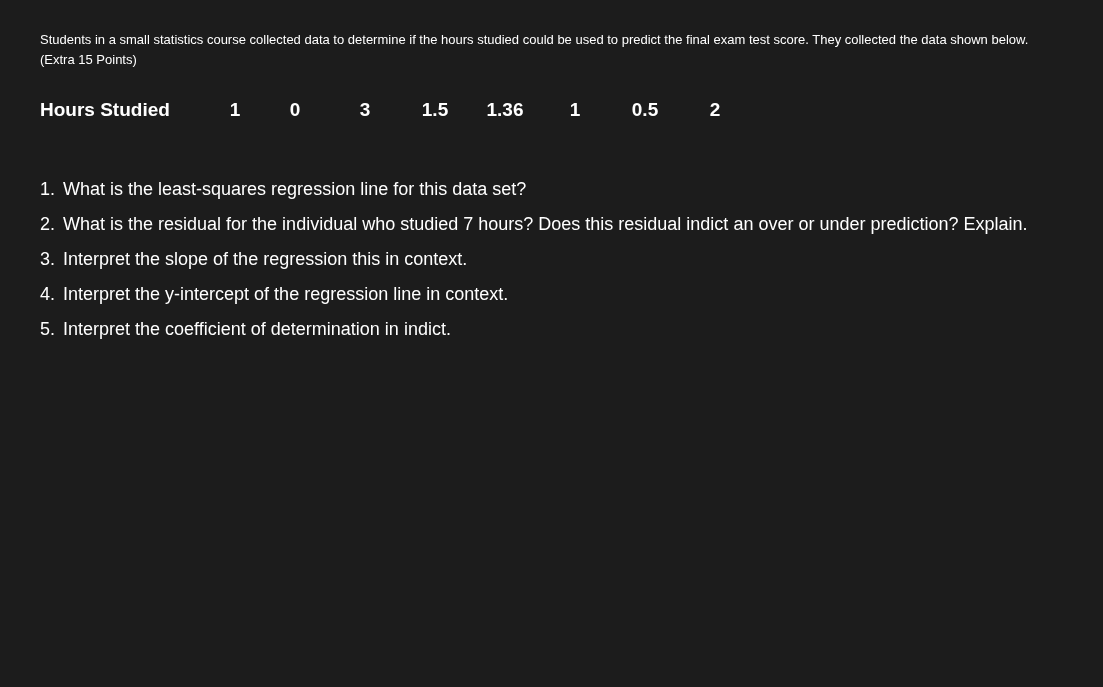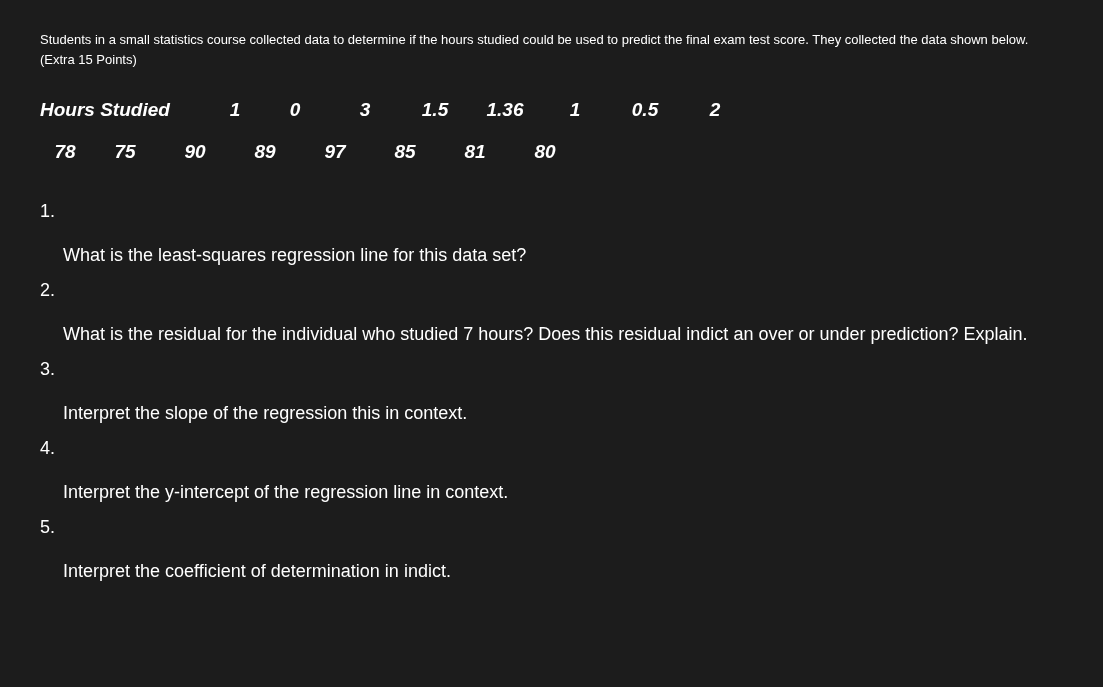--- a/index.html
+++ b/index.html
@@ -27,21 +27,20 @@
     }
 
     .data-table-section {
       margin-bottom: 35px;
     }
 
     .data-row {
       display: flex;
       align-items: center;
       margin-bottom: 20px;
-      font-style: italic;
     }
 
     .row-label {
       font-weight: bold;
       font-size: 19px;
       width: 170px;
       flex-shrink: 0;
     }
 
     .row-values {
@@ -71,21 +70,20 @@
       display: flex;
       gap: 8px;
     }
 
     .question-number {
       flex-shrink: 0;
     }
 
     .question-text-wrap {
       flex: 1;
-      margin-top: 44px;
     }
   </style>
 </head>
 <body>
 
 <div class="intro-text">
   <span>Students in a small statistics course collected data to determine if the hours studied could be used to predict the final exam test score. They collected the data shown below. (Extra 15 Points)</span>
 </div>
 
 <div class="data-table-section">
@@ -97,30 +95,20 @@
       <div class="cell">3</div>
       <div class="cell">1.5</div>
       <div class="cell">1.36</div>
       <div class="cell">1</div>
       <div class="cell">0.5</div>
       <div class="cell">2</div>
     </div>
   </div>
 
   <div class="data-row">
-    <div class="row-values">
-      <div class="cell">78</div>
-      <div class="cell">75</div>
-      <div class="cell">90</div>
-      <div class="cell">89</div>
-      <div class="cell">97</div>
-      <div class="cell">85</div>
-      <div class="cell">81</div>
-      <div class="cell">80</div>
-    </div>
   </div>
 </div>
 
 <div class="questions-section">
   <div class="question-item">
     <span class="question-number">1.</span>
     <span class="question-text-wrap">What is the least-squares regression line for this data set?</span>
   </div>
   <div class="question-item">
     <span class="question-number">2.</span>

